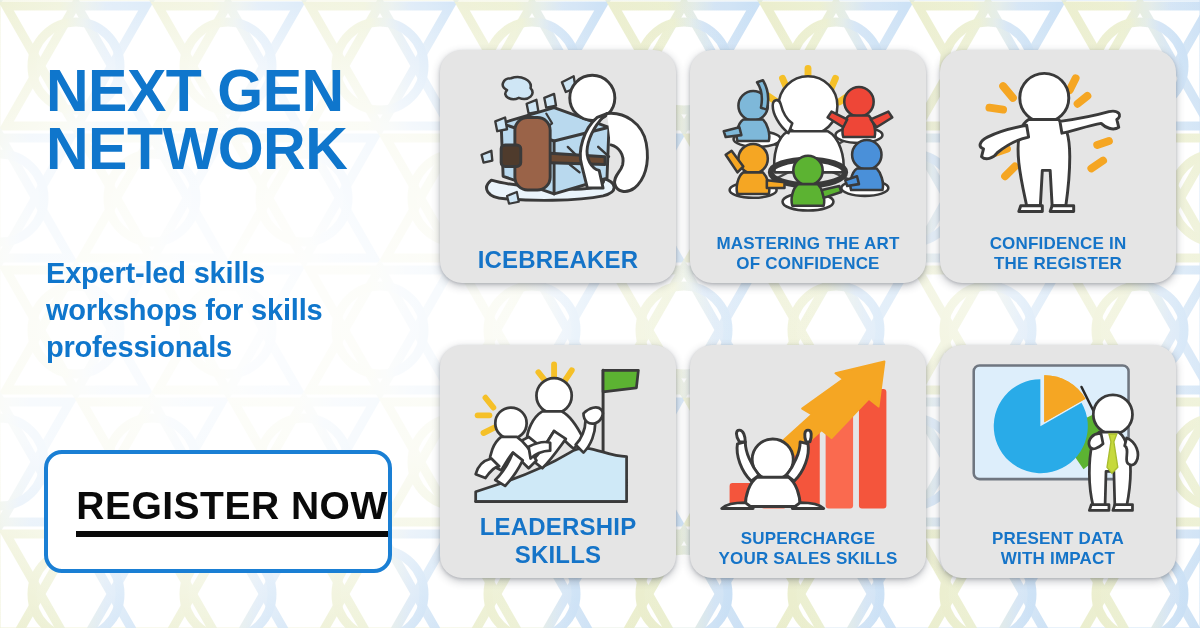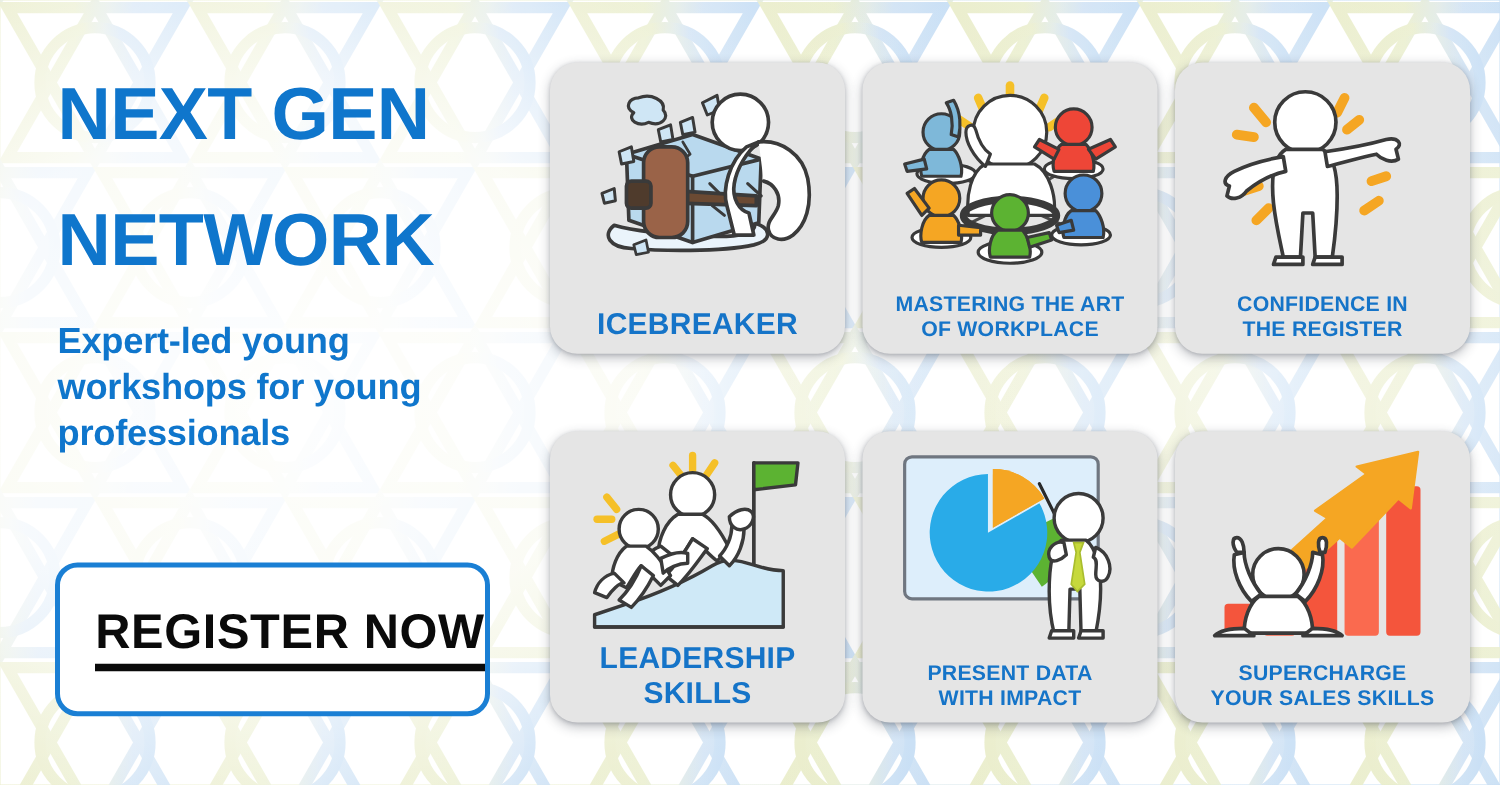--- a/index.html
+++ b/index.html
@@ -23,21 +23,21 @@
   .left{
     position:absolute; left:0; top:0; width:432px; height:532px;
     z-index:3;
   }
   #headline{
     position:absolute; left:46px; top:63px; width:380px;
     color:#0f76cc;
     font-size:59px; font-weight:bold; line-height:0.98;
     letter-spacing:-0.5px;
   }
-  #headline .l2{ display:block;margin-top:43px; }
+  #headline .l2{ display:block; }
   #subhead{
     position:absolute; left:46px; top:255px; width:360px;
     color:#0f76cc;
     font-size:29px; font-weight:bold; line-height:1.28;
     letter-spacing:-0.2px;
   }
   #register-button{
     position:absolute; left:44px; top:450px;
     width:348px; height:123px;
     background:#ffffff;
@@ -334,21 +334,21 @@
 </svg>
 <div id="bg-wash"></div>
 
 <div class="left">
 
   <h1 id="headline">
     <span>NEXT GEN</span>
     <span class="l2">NETWORK</span>
   </h1>
 
-  <p id="subhead">Expert-led young workshops for young professionals</p>
+  <p id="subhead">Expert-led skills workshops for skills professionals</p>
 
   <div id="register-button">
     <span class="btn-inner">
       <span class="btn-label">REGISTER NOW</span>
       <span class="btn-rule"></span>
     </span>
   </div>
 </div>
 
 <div class="grid">
@@ -459,21 +459,21 @@
           <g fill="#4a90d9">
             <circle cx="160" cy="94" r="15"></circle>
             <path d="M150 108 C144 112 142 124 144 130 L176 130 C178 122 174 112 170 108 Z"></path>
             <path d="M150 116 L138 120 L140 126 L152 124 Z"></path>
           </g>
         </g>
       </svg>
     </div>
     <div class="card-title two">
       <span>MASTERING THE ART</span><br>
-      <span>OF WORKPLACE</span>
+      <span>OF CONFIDENCE</span>
     </div>
   </div>
 
   <div class="card">
     <div class="card-art">
       <svg viewBox="0 0 200 160" width="196" height="158" aria-hidden="true">
         <g stroke="#3a3a3a" stroke-width="3" stroke-linejoin="round" stroke-linecap="round" fill="#ffffff">
 
           <g stroke="#f5a623" stroke-width="8" fill="none">
             <path d="M44 24 L54 36"></path>
@@ -546,53 +546,20 @@
     </div>
     <div class="card-title">
       <span>LEADERSHIP SKILLS</span>
     </div>
   </div>
 
   <div class="card">
     <div class="card-art">
       <svg viewBox="0 0 200 160" width="196" height="158" aria-hidden="true">
 
-        <rect x="14" y="8" width="158" height="116" rx="6" fill="#ddeefb" stroke="#6f7680" stroke-width="2.6"></rect>
-
-        <g>
-          <path d="M86 66 L86 18 A48 48 0 0 1 128 42 Z" fill="#f5a623"></path>
-          <path d="M96 74 L140 52 A48 48 0 0 1 122 112 Z" fill="#5cb332" transform="translate(4,2)"></path>
-          <path d="M86 66 L128 42 A48 48 0 1 1 86 18 Z" fill="#29abe8" transform="translate(-4,4)"></path>
-          <path d="M86 66 L86 18 A48 48 0 0 1 128 42 Z" fill="#f5a623"></path>
-        </g>
-
-        <path d="M124 30 L150 82" stroke="#2a2a2a" stroke-width="2.6" stroke-linecap="round"></path>
-
-        <g stroke="#3a3a3a" stroke-width="2.8" stroke-linejoin="round" stroke-linecap="round" fill="#ffffff">
-          <circle cx="156" cy="58" r="20"></circle>
-          <path d="M142 76 C134 82 132 100 132 118 C132 132 134 144 136 152 L148 152 L149 116 L157 116 L158 152 L170 152 C172 142 174 130 174 116 C174 98 170 82 162 76 Z"></path>
-          <path d="M134 150 L152 150 L152 156 L132 156 Z"></path>
-          <path d="M158 150 L176 150 L176 156 L156 156 Z"></path>
-          <path d="M144 78 C136 76 130 84 132 90 C134 96 142 92 146 88 Z"></path>
-          <path d="M170 82 C180 86 184 98 180 106 C177 112 170 110 170 104 C170 98 172 92 168 90 Z"></path>
-        </g>
-
-        <path d="M152 78 L160 78 L157 86 L161 112 L155 118 L150 112 L154 86 Z" fill="#c6d93c" stroke="#a9bd2e" stroke-width="1.4"></path>
-      </svg>
-    </div>
-    <div class="card-title two">
-      <span>PRESENT DATA</span><br>
-      <span>WITH IMPACT</span>
-    </div>
-  </div>
-
-  <div class="card">
-    <div class="card-art">
-      <svg viewBox="0 0 200 160" width="196" height="158" aria-hidden="true">
-
         <g>
           <rect x="20" y="128" width="26" height="26" rx="3" fill="#f4553c"></rect>
           <rect x="52" y="104" width="26" height="50" rx="3" fill="#fa6a4f"></rect>
           <rect x="84" y="74" width="28" height="80" rx="3" fill="#f4553c"></rect>
           <rect x="118" y="48" width="28" height="106" rx="3" fill="#fa6a4f"></rect>
           <rect x="152" y="32" width="28" height="122" rx="3" fill="#f4553c"></rect>
         </g>
 
         <path d="M62 96 L104 58 L94 52 L136 22 L128 16 L178 4 L172 50 L162 42 L124 82 L114 74 L74 110 Z" fill="#f5a623" stroke="#f5a623" stroke-width="2" stroke-linejoin="round"></path>
 
@@ -607,13 +574,46 @@
           <path d="M92 148 C102 148 112 150 116 154 L84 154 Z"></path>
         </g>
       </svg>
     </div>
     <div class="card-title two">
       <span>SUPERCHARGE</span><br>
       <span>YOUR SALES SKILLS</span>
     </div>
   </div>
 
+  <div class="card">
+    <div class="card-art">
+      <svg viewBox="0 0 200 160" width="196" height="158" aria-hidden="true">
+
+        <rect x="14" y="8" width="158" height="116" rx="6" fill="#ddeefb" stroke="#6f7680" stroke-width="2.6"></rect>
+
+        <g>
+          <path d="M86 66 L86 18 A48 48 0 0 1 128 42 Z" fill="#f5a623"></path>
+          <path d="M96 74 L140 52 A48 48 0 0 1 122 112 Z" fill="#5cb332" transform="translate(4,2)"></path>
+          <path d="M86 66 L128 42 A48 48 0 1 1 86 18 Z" fill="#29abe8" transform="translate(-4,4)"></path>
+          <path d="M86 66 L86 18 A48 48 0 0 1 128 42 Z" fill="#f5a623"></path>
+        </g>
+
+        <path d="M124 30 L150 82" stroke="#2a2a2a" stroke-width="2.6" stroke-linecap="round"></path>
+
+        <g stroke="#3a3a3a" stroke-width="2.8" stroke-linejoin="round" stroke-linecap="round" fill="#ffffff">
+          <circle cx="156" cy="58" r="20"></circle>
+          <path d="M142 76 C134 82 132 100 132 118 C132 132 134 144 136 152 L148 152 L149 116 L157 116 L158 152 L170 152 C172 142 174 130 174 116 C174 98 170 82 162 76 Z"></path>
+          <path d="M134 150 L152 150 L152 156 L132 156 Z"></path>
+          <path d="M158 150 L176 150 L176 156 L156 156 Z"></path>
+          <path d="M144 78 C136 76 130 84 132 90 C134 96 142 92 146 88 Z"></path>
+          <path d="M170 82 C180 86 184 98 180 106 C177 112 170 110 170 104 C170 98 172 92 168 90 Z"></path>
+        </g>
+
+        <path d="M152 78 L160 78 L157 86 L161 112 L155 118 L150 112 L154 86 Z" fill="#c6d93c" stroke="#a9bd2e" stroke-width="1.4"></path>
+      </svg>
+    </div>
+    <div class="card-title two">
+      <span>PRESENT DATA</span><br>
+      <span>WITH IMPACT</span>
+    </div>
+  </div>
+
 </div>
 
 </body></html>

